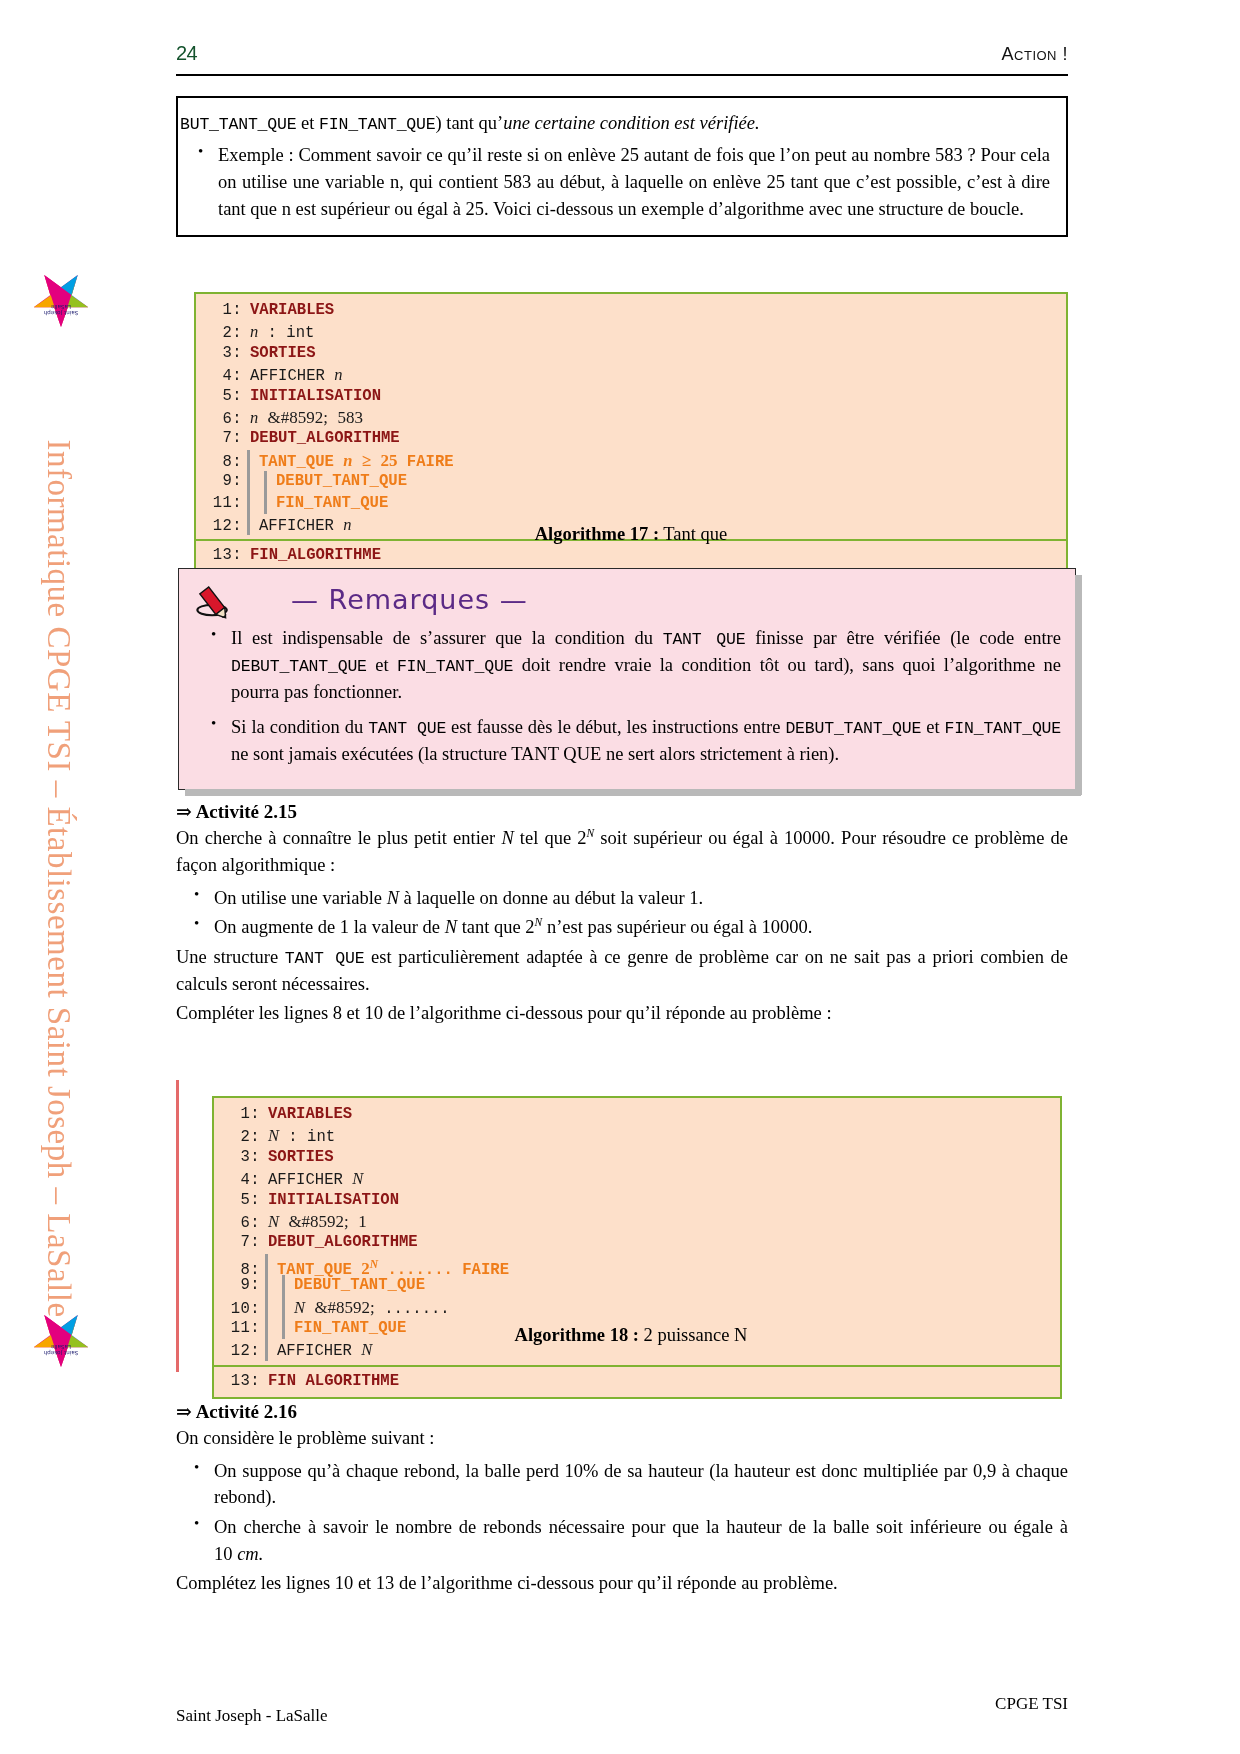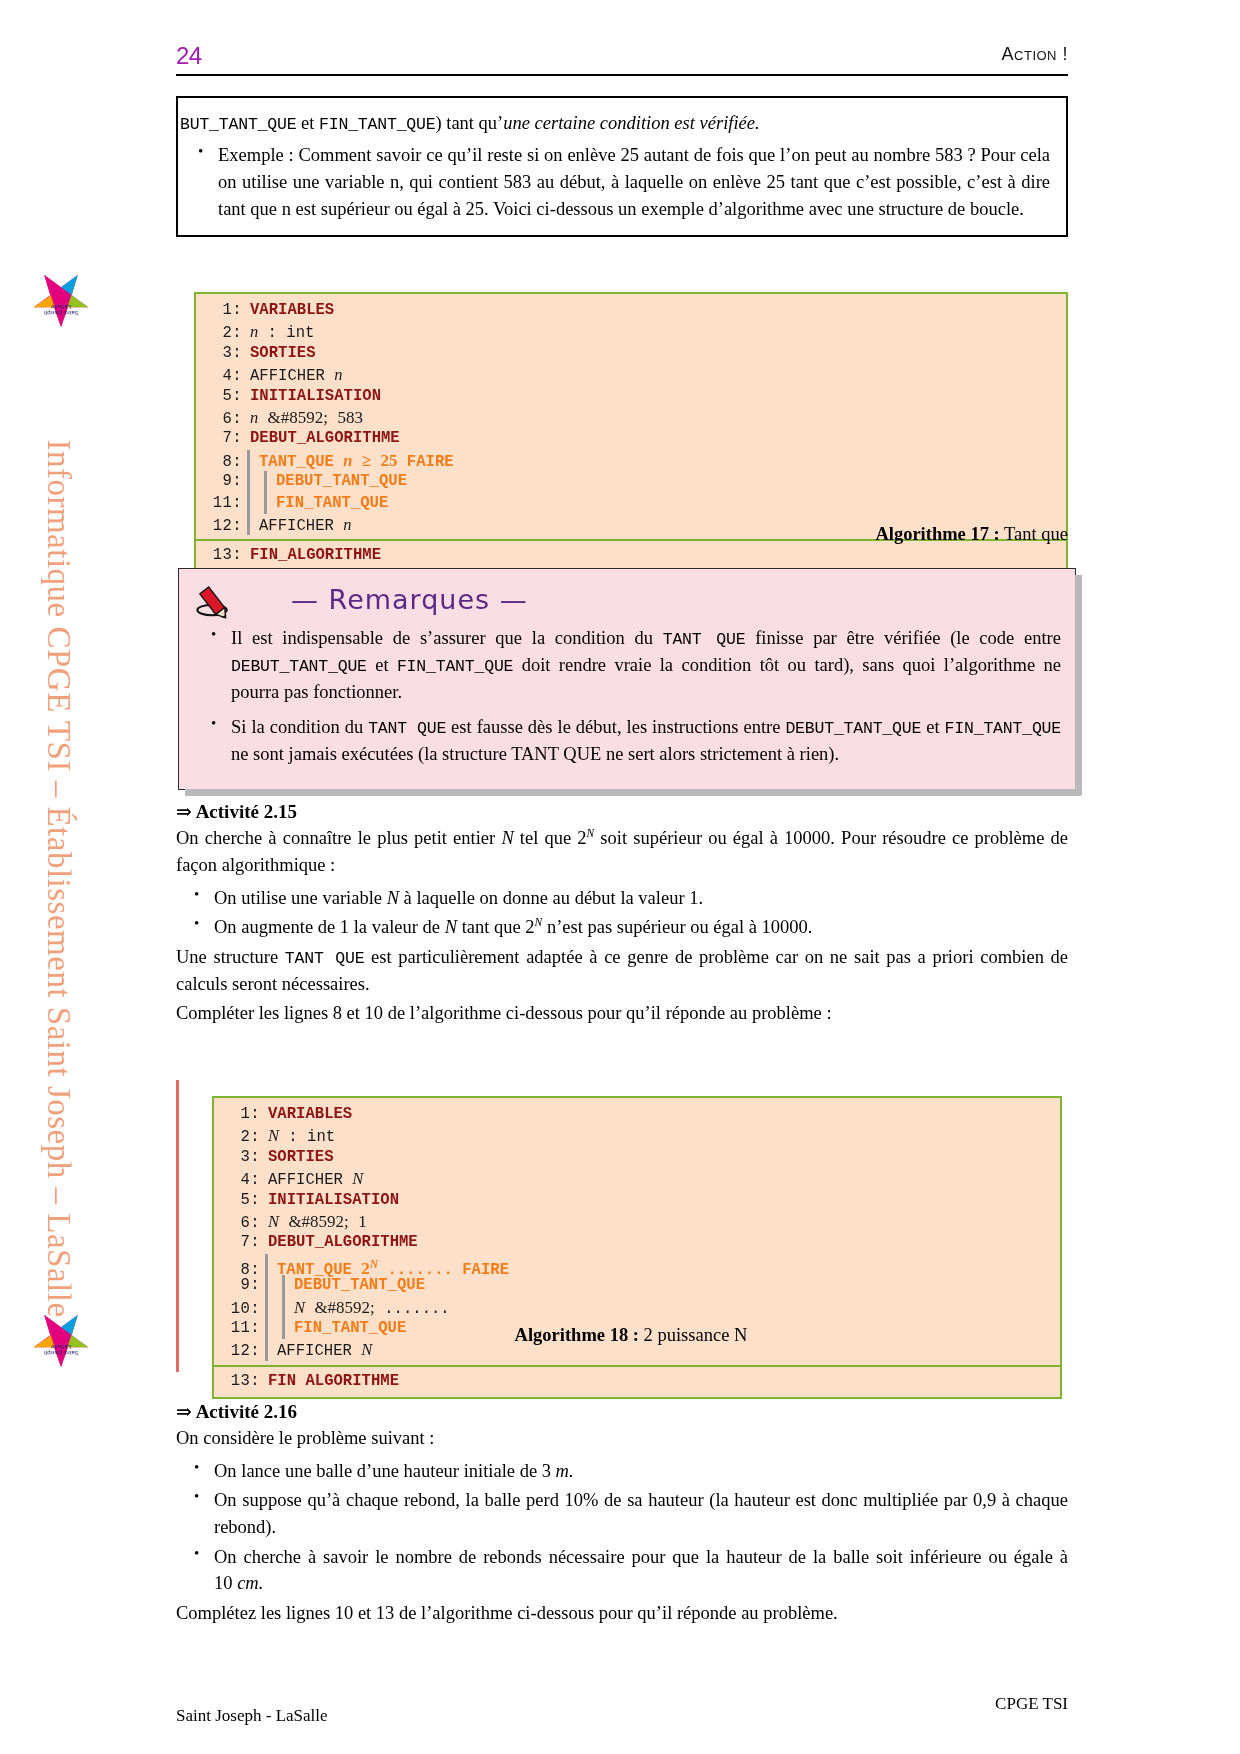--- a/index.html
+++ b/index.html
@@ -21,22 +21,22 @@
     position: absolute;
     left: 176px;
     top: 42px;
     width: 892px;
     height: 40px;
   }
   .page-number {
     position: absolute;
     left: 0;
     top: 0;
-    font-size: 24px;
-    color: #a21caf;
+    font-size: 20px;
+    color: #14532d;
     font-family: "Liberation Sans", sans-serif;
     font-weight: 400;
     letter-spacing: -0.5px;
   }
   .header-title {
     position: absolute;
     right: 0;
     top: 2px;
     font-size: 18px;
     font-variant: small-caps;
@@ -315,21 +315,21 @@
     <div class="algo-line"><span class="lnum">5:</span><span class="sp" style="width: 8px;"></span><span class="kw">INITIALISATION</span></div>
     <div class="algo-line"><span class="lnum">6:</span><span class="sp" style="width: 8px;"></span><span class="pl"><span class="mi">n</span> <span class="mn">&amp;#<span class="mn">8592</span>;</span> <span class="mn">583</span></span></div>
     <div class="algo-line"><span class="lnum">7:</span><span class="sp" style="width: 8px;"></span><span class="kw">DEBUT_ALGORITHME</span></div>
     <div class="algo-line"><span class="lnum">8:</span><span class="ind1"></span><span class="loop">TANT_QUE <span class="mi">n</span> <span class="mn">≥</span> <span class="mn">25</span> FAIRE</span></div>
     <div class="algo-line"><span class="lnum">9:</span><span class="ind1"></span><span class="ind1"></span><span class="loop">DEBUT_TANT_QUE</span></div>
     <div class="algo-line"><span class="lnum">11:</span><span class="ind1"></span><span class="ind1"></span><span class="loop">FIN_TANT_QUE</span></div>
     <div class="algo-line"><span class="lnum">12:</span><span class="ind1"></span><span class="pl">AFFICHER <span class="mi">n</span></span></div>
     <div class="hrule-algo"></div>
     <div class="algo-line"><span class="lnum">13:</span><span class="sp" style="width: 8px;"></span><span class="kw">FIN_ALGORITHME</span></div>
   </div>
-<div class="algo-caption" style="left:194px; top:524px; width:874px;text-align:right;">
+<div class="algo-caption" style="left:194px; top:524px; width:874px;">
   <b>Algorithme  17 :</b>
   <span>Tant que</span>
 </div>
 
 <div class="remarques">
   <div class="remarques-shadow-right"></div>
   <div class="rem-title-row">
     <span class="pencil-icon">
       <svg viewBox="0 0 60 48" xmlns="http://www.w3.org/2000/svg">
         <ellipse cx="22" cy="37" rx="17" ry="6" fill="none" stroke="#111" stroke-width="2.4"></ellipse>
@@ -384,21 +384,20 @@
   <span>2 puissance N</span>
 </div>
 
 <div class="sect" style="top:1400px;">
   <div class="act-title">
     <span>⇒</span>
     <span>Activité 2.16</span>
   </div>
   <p class="para">On considère le problème suivant :</p>
   <ul class="bullets" id="act216-list">
-      <li>On lance une balle d’une hauteur initiale de 3&nbsp;<span class="it">m.</span></li>
       <li>On suppose qu’à chaque rebond, la balle perd 10% de sa hauteur (la hauteur est donc multipliée par 0,9 à chaque rebond).</li>
       <li>On cherche à savoir le nombre de rebonds nécessaire pour que la hauteur de la balle soit inférieure ou égale à 10&nbsp;<span class="it">cm.</span></li>
     </ul>
   <p class="para last">Complétez les lignes 10 et 13 de l’algorithme ci-dessous pour qu’il réponde au problème.</p>
 </div>
 
 <div class="footer">
   <span class="l">Saint Joseph - LaSalle</span>
   <span class="r">CPGE TSI</span>
 </div>

